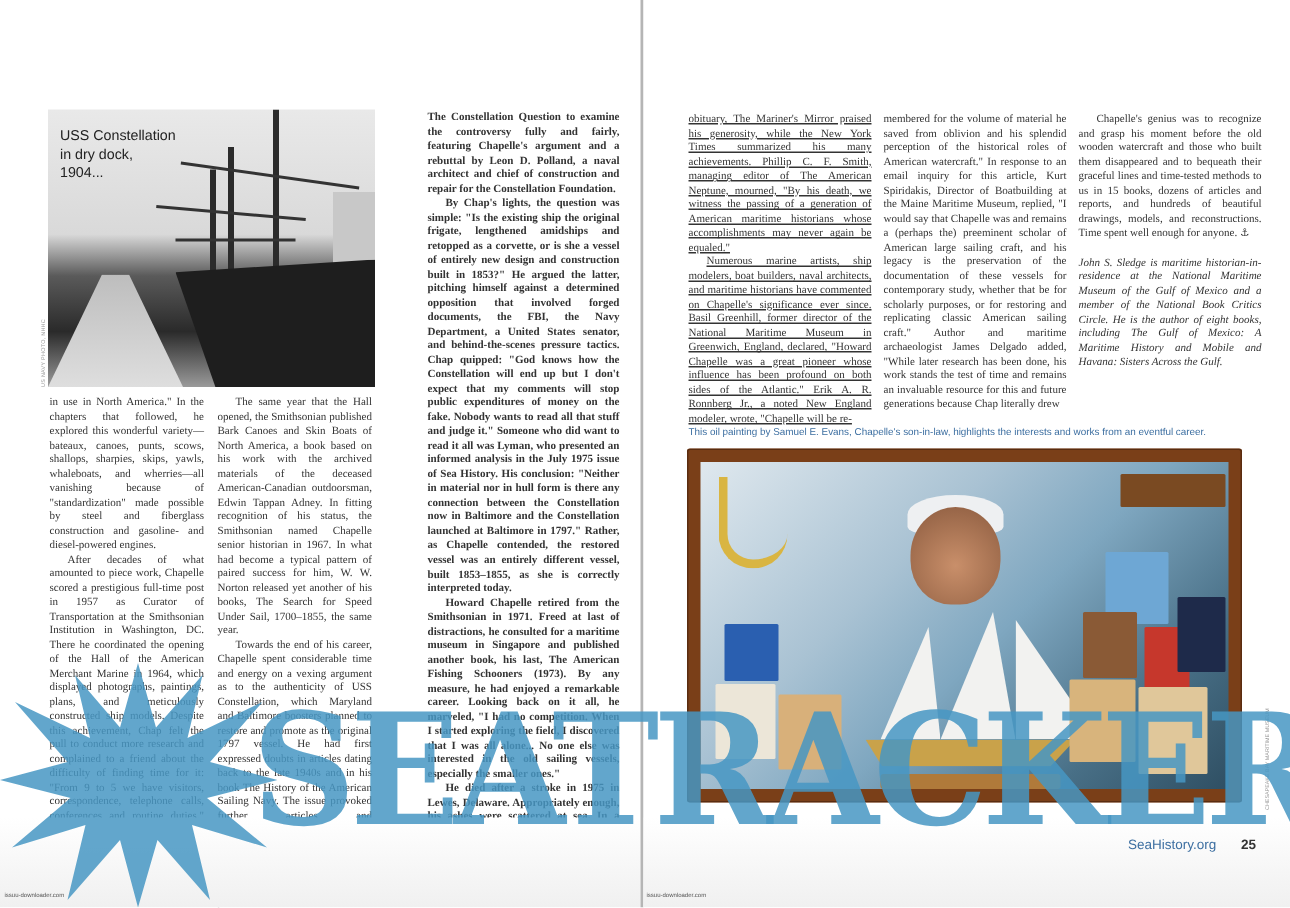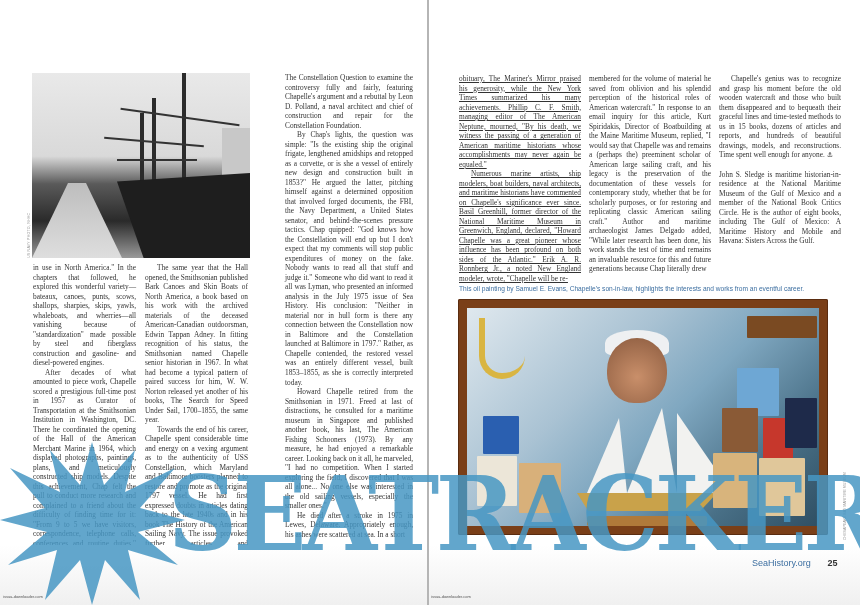--- a/index.html
+++ b/index.html
@@ -5,21 +5,21 @@
   html,body{margin:0;padding:0;}
   body{width:860px;height:605px;position:relative;overflow:hidden;background:#fff;font-family:"Liberation Serif",serif;color:#2a2a2a;}
   .page{position:absolute;top:0;height:605px;background:#fff;overflow:hidden;}
   .page.left{left:0;width:427px;}
   .page.right{left:429px;width:431px;}
   .gutter{position:absolute;left:427px;top:0;width:2px;height:605px;background:#b5b5b5;}
   .bottom-fade{position:absolute;left:0;right:0;bottom:0;height:60px;background:linear-gradient(#fff,#f0f0f0);}
   .col{position:absolute;font-size:7.35px;line-height:9.52px;text-align:justify;hyphens:auto;color:#333;}
   .col p{margin:0;text-indent:0;}
   .col p.ind{text-indent:12px;}
-  .col .it{}
+  .col .it{font-style:italic;}
   .photo{position:absolute;left:32px;top:73px;width:218px;height:185px;background:linear-gradient(180deg,#e9e9e9 0%,#d9d9d9 45%,#5a5a5a 60%,#2a2a2a 80%,#9a9a9a 100%);overflow:hidden;}
   .photo .mast{position:absolute;width:4px;background:#2b2b2b;}
   .photo .yard{position:absolute;height:2px;background:#333;}
   .photo .hull{position:absolute;left:85px;top:100px;width:133px;height:85px;background:#1e1e1e;clip-path:polygon(0 10%,100% 0,100% 100%,20% 100%);}
   .photo .dock{position:absolute;left:0;top:110px;width:90px;height:75px;background:linear-gradient(#bdbdbd,#dedede);clip-path:polygon(40% 0,60% 0,100% 100%,0 100%);}
   .photo .bldg{position:absolute;left:190px;top:55px;width:28px;height:70px;background:#c8c8c8;}
   .photo-caption{position:absolute;left:40px;top:85px;font-family:"Liberation Sans",sans-serif;font-size:9.5px;line-height:12.5px;color:#222;}
   .photo-credit{position:absolute;font-family:"Liberation Sans",sans-serif;font-size:3.6px;color:#999;letter-spacing:.2px;white-space:nowrap;transform-origin:left top;}
   .folio{position:absolute;top:558px;font-family:"Liberation Sans",sans-serif;font-size:9px;color:#333;white-space:nowrap;}
   .folio b{font-weight:700;}
@@ -49,31 +49,36 @@
     <div class="dock"></div>
     <div class="bldg"></div>
     <div class="mast" style="left:150px;top:0;height:120px;"></div>
     <div class="mast" style="left:120px;top:25px;height:95px;"></div>
     <div class="mast" style="left:108px;top:40px;height:80px;"></div>
     <div class="yard" style="left:88px;top:43px;width:120px;transform:rotate(8deg);"></div>
     <div class="yard" style="left:72px;top:68px;width:100px;transform:rotate(5deg);"></div>
     <div class="yard" style="left:85px;top:86px;width:80px;"></div>
     <div class="hull"></div>
   </div>
+  <div class="photo-caption">
+    <div style="font-style:normal;">USS Constellation</div>
+    <div>in dry dock,</div>
+    <div>1904...</div>
+  </div>
   <div class="photo-credit" style="left:27px;top:258px;transform:rotate(-90deg);">US NAVY PHOTO, NHHC</div>
 
   <div class="col" style="left:33px;top:263px;width:103px;">
     <p>in use in North America." In the chapters that followed, he explored this wonderful variety—bateaux, canoes, punts, scows, shallops, sharpies, skips, yawls, whaleboats, and wherries—all vanishing because of "standardization" made possible by steel and fiberglass construction and gasoline- and diesel-powered engines.</p>
     <p class="ind">After decades of what amounted to piece work, Chapelle scored a prestigious full-time post in 1957 as Curator of Transportation at the Smithsonian Institution in Washington, DC. There he coordinated the opening of the Hall of the American Merchant Marine in 1964, which displayed photographs, paintings, plans, and meticulously constructed ship models. Despite this achievement, Chap felt the pull to conduct more research and complained to a friend about the difficulty of finding time for it: "From 9 to 5 we have visitors, correspondence, telephone calls, conferences and routine duties." To gain quiet time, he came to the office around 6 a.m. to draw and write before the business day. Whatever the inconveniences, they did not hamper his output.</p>
   </div>
   <div class="col" style="left:145px;top:263px;width:103px;">
     <p class="ind">The same year that the Hall opened, the Smithsonian published Bark Canoes and Skin Boats of North America, a book based on his work with the archived materials of the deceased American-Canadian outdoorsman, Edwin Tappan Adney. In fitting recognition of his status, the Smithsonian named Chapelle senior historian in 1967. In what had become a typical pattern of paired success for him, W. W. Norton released yet another of his books, The Search for Speed Under Sail, 1700–1855, the same year.</p>
     <p class="ind">Towards the end of his career, Chapelle spent considerable time and energy on a vexing argument as to the authenticity of USS Constellation, which Maryland and Baltimore boosters planned to restore and promote as the original 1797 vessel. He had first expressed doubts in articles dating back to the late 1940s and in his book The History of the American Sailing Navy. The issue provoked further articles and correspondence during the following years and assumed greater urgency after the vessel (essentially a hulk) arrived at Baltimore Harbor in 1955. Fifteen years later, the Smithsonian published</p>
   </div>
-  <div class="col" style="left:285px;top:73px;width:128px;">
+  <div class="col" style="left:285px;top:73px;width:128px;font-weight:bold;">
     <p>The Constellation Question to examine the controversy fully and fairly, featuring Chapelle's argument and a rebuttal by Leon D. Polland, a naval architect and chief of construction and repair for the Constellation Foundation.</p>
     <p class="ind">By Chap's lights, the question was simple: "Is the existing ship the original frigate, lengthened amidships and retopped as a corvette, or is she a vessel of entirely new design and construction built in 1853?" He argued the latter, pitching himself against a determined opposition that involved forged documents, the FBI, the Navy Department, a United States senator, and behind-the-scenes pressure tactics. Chap quipped: "God knows how the Constellation will end up but I don't expect that my comments will stop public expenditures of money on the fake. Nobody wants to read all that stuff and judge it." Someone who did want to read it all was Lyman, who presented an informed analysis in the July 1975 issue of Sea History. His conclusion: "Neither in material nor in hull form is there any connection between the Constellation now in Baltimore and the Constellation launched at Baltimore in 1797." Rather, as Chapelle contended, the restored vessel was an entirely different vessel, built 1853–1855, as she is correctly interpreted today.</p>
     <p class="ind">Howard Chapelle retired from the Smithsonian in 1971. Freed at last of distractions, he consulted for a maritime museum in Singapore and published another book, his last, The American Fishing Schooners (1973). By any measure, he had enjoyed a remarkable career. Looking back on it all, he marveled, "I had no competition. When I started exploring the field, I discovered that I was all alone... No one else was interested in the old sailing vessels, especially the smaller ones."</p>
     <p class="ind">He died after a stroke in 1975 in Lewes, Delaware. Appropriately enough, his ashes were scattered at sea. In a short</p>
   </div>
 
   <div class="folio" style="left:33px;">
     <b>20</b>
     <span style="margin-left:10px;">SEA HISTORY 190</span>
     <span class="sep">|</span>

